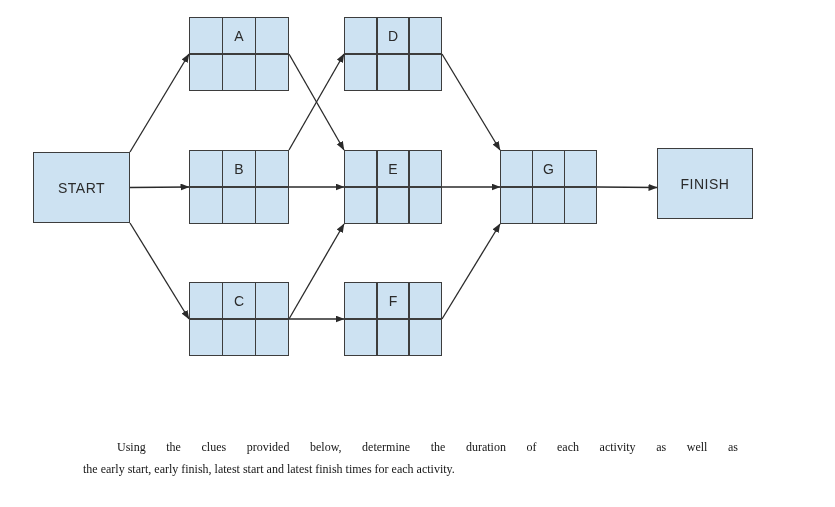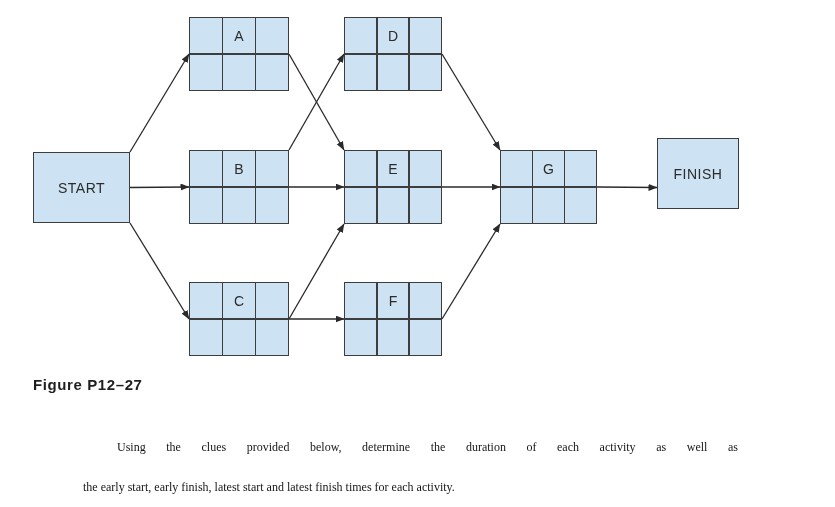--- a/index.html
+++ b/index.html
@@ -50,21 +50,21 @@
     font-size: 12px; line-height: 22px;
     color: var(--ink, #161616); z-index: 1;
     white-space: nowrap;
   }
   .line1 {
     left: 117px; top: 436px; width: 621px;
     white-space: normal;
     text-align: justify;
     text-align-last: justify;
   }
-  .line2 { left: 83px; top: 476px; }
+  .line2 { left: 83px; top: 458px; }
 </style>
 </head>
 <body>
 
 <div class="canvas">
   <div id="nodes">
       <div class="node plain" style="left: 33px; top: 152px; width: 97px; height: 71px;">
         <span class="lbl">START</span>
       </div>
       <div class="node grid" style="left: 189px; top: 17px; width: 100px; height: 74px;">
@@ -102,21 +102,21 @@
         <i class="v" style="left: calc(66.67% - 0.8px);"></i>
         <i class="h"></i>
         <span class="lbl">F</span>
       </div>
       <div class="node grid" style="left: 500px; top: 150px; width: 97px; height: 74px;">
         <i class="v" style="left: calc(33.33% - 0.8px);"></i>
         <i class="v" style="left: calc(66.67% - 0.8px);"></i>
         <i class="h"></i>
         <span class="lbl">G</span>
       </div>
-      <div class="node plain" style="left: 657px; top: 138px; width: 82px; height: 71px;">
+      <div class="node plain" style="left: 657px; top: 148px; width: 96px; height: 71px;">
         <span class="lbl">FINISH</span>
       </div>
     </div>
   <svg id="edges" xmlns="http://www.w3.org/2000/svg" viewBox="0 0 835 507">
       <defs>
         <marker id="ah" markerWidth="10" markerHeight="8" refX="8.5" refY="3.5" orient="auto" markerUnits="userSpaceOnUse">
           <path d="M0,0 L9,3.5 L0,7 Z" fill="#2a2a2a"></path>
         </marker>
       </defs>
       <line x1="130" y1="152" x2="189" y2="54" stroke="#2a2a2a" stroke-width="1.3" marker-end="url(#ah)"></line>
@@ -125,16 +125,15 @@
       <line x1="289" y1="54" x2="344" y2="150" stroke="#2a2a2a" stroke-width="1.3" marker-end="url(#ah)"></line>
       <line x1="289" y1="150" x2="344" y2="54" stroke="#2a2a2a" stroke-width="1.3" marker-end="url(#ah)"></line>
       <line x1="289" y1="187" x2="344" y2="187" stroke="#2a2a2a" stroke-width="1.3" marker-end="url(#ah)"></line>
       <line x1="289" y1="319" x2="344" y2="224" stroke="#2a2a2a" stroke-width="1.3" marker-end="url(#ah)"></line>
       <line x1="289" y1="319" x2="344" y2="319" stroke="#2a2a2a" stroke-width="1.3" marker-end="url(#ah)"></line>
       <line x1="442" y1="54" x2="500" y2="150" stroke="#2a2a2a" stroke-width="1.3" marker-end="url(#ah)"></line>
       <line x1="442" y1="187" x2="500" y2="187" stroke="#2a2a2a" stroke-width="1.3" marker-end="url(#ah)"></line>
       <line x1="442" y1="319" x2="500" y2="224" stroke="#2a2a2a" stroke-width="1.3" marker-end="url(#ah)"></line>
       <line x1="597" y1="187" x2="657" y2="187.5" stroke="#2a2a2a" stroke-width="1.3" marker-end="url(#ah)"></line>
     </svg>
-  <div class="caption">Figure P12–27</div>
   <div class="para-line line1">Using the clues provided below, determine the duration of each activity as well as</div>
   <div class="para-line line2">the early start, early finish, latest start and latest finish times for each activity.</div>
 </div>
 
 </body></html>

